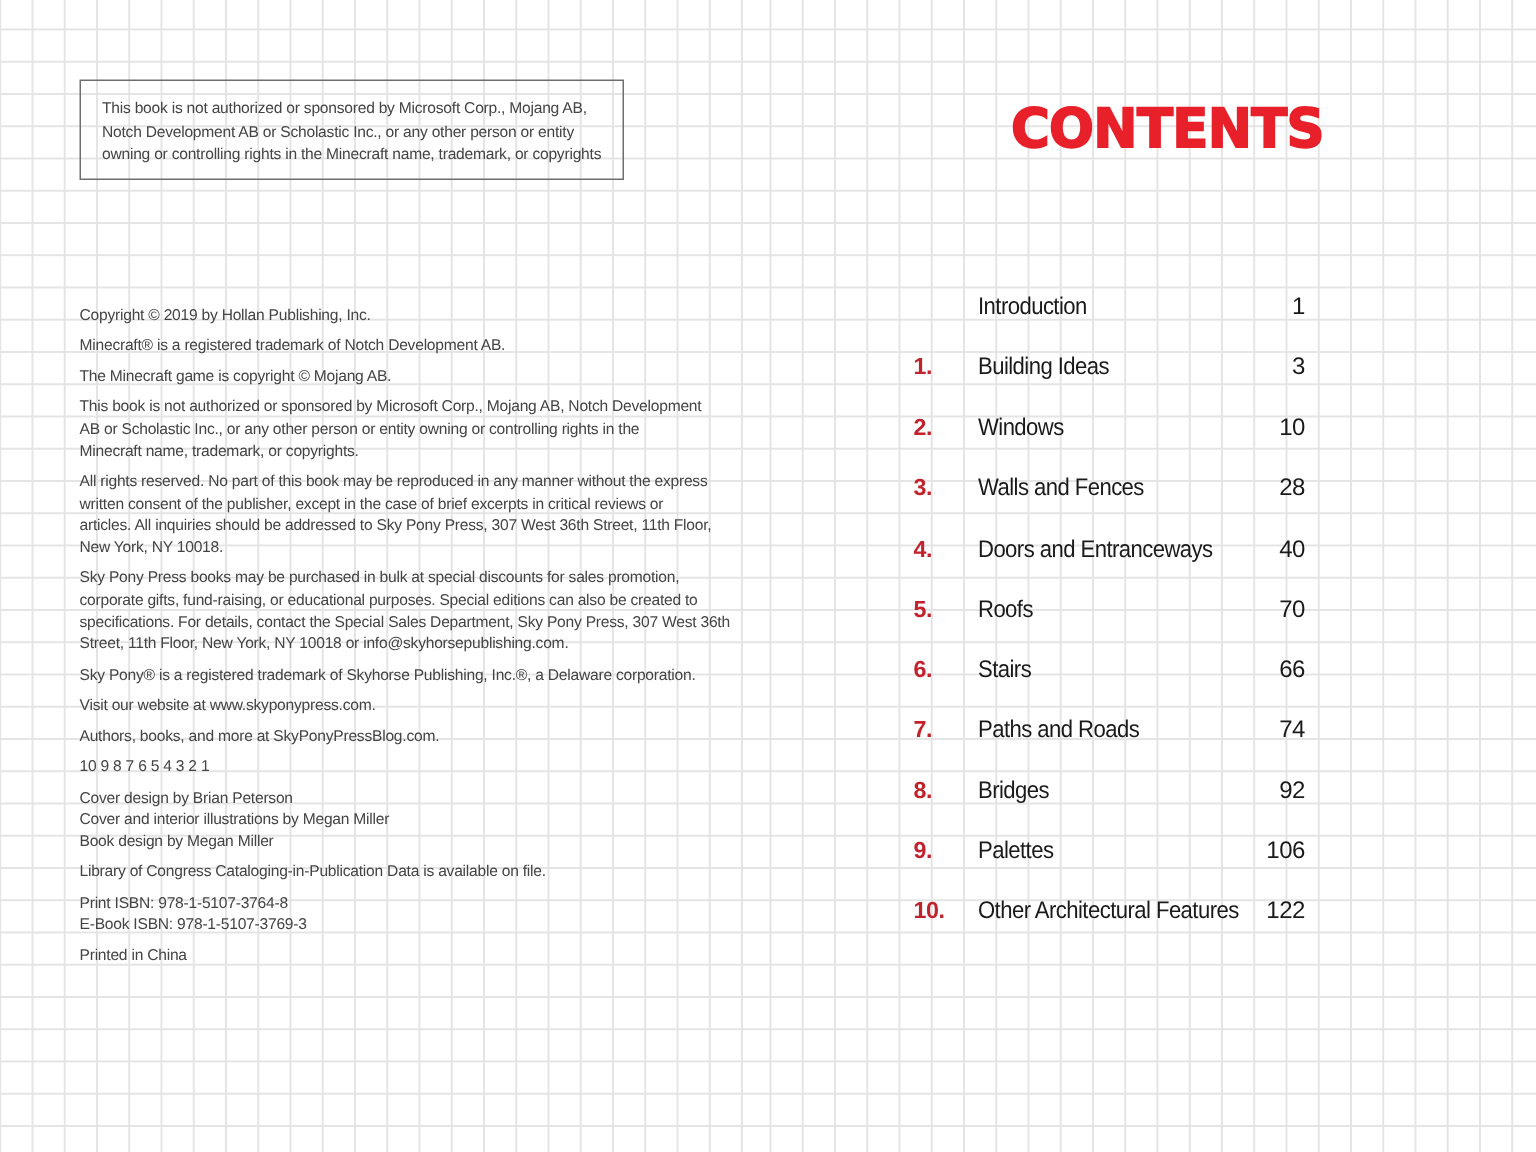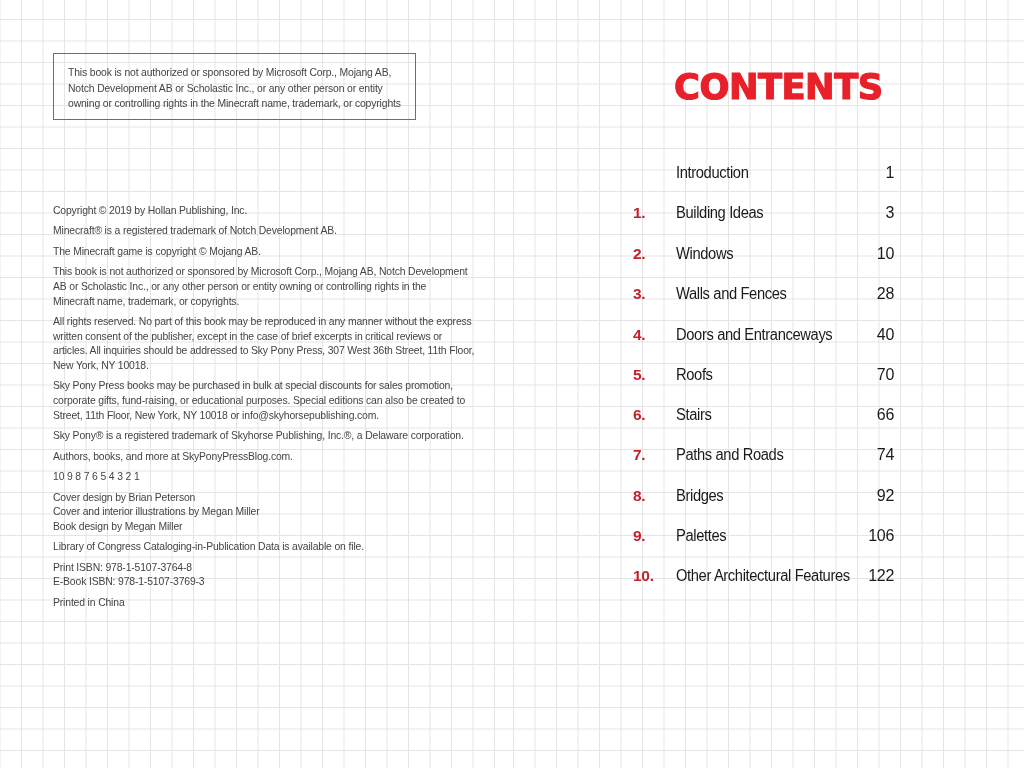--- a/index.html
+++ b/index.html
@@ -35,21 +35,21 @@
 
   .contents-title {
     position: absolute; left: 674px; top: 66px;
     font-family: "DejaVu Sans", sans-serif;
     font-weight: bold; font-size: 36px; color: #e8202a;
     letter-spacing: -0.5px; transform: scaleX(0.98); transform-origin: left;
     -webkit-text-stroke: 1.2px #e8202a;
   }
 
   .toc { position: absolute; left: 0; top: 0; width: 1024px; }
-  .toc-row { position: absolute; left: 616px; width: 290px; height: 24px; }
+  .toc-row { position: absolute; left: 592px; width: 290px; height: 24px; margin-top: 32px; }
   .toc-num {
     position: absolute; left: 17px; top: 0;
     font-weight: bold; font-size: 15.5px; color: #c2222c; letter-spacing: -0.3px;
   }
   .toc-title {
     position: absolute; left: 60px; top: 0;
     font-size: 16px; color: #1a1a1a; letter-spacing: -0.4px;
     transform: scaleX(0.92); transform-origin: left; white-space: nowrap;
   }
   .toc-page {
@@ -84,24 +84,28 @@
     </div>
     <div class="para">
       <span class="line">All rights reserved. No part of this book may be reproduced in any manner without the express</span>
       <span class="line">written consent of the publisher, except in the case of brief excerpts in critical reviews or</span>
       <span class="line">articles. All inquiries should be addressed to Sky Pony Press, 307 West 36th Street, 11th Floor,</span>
       <span class="line">New York, NY 10018.</span>
     </div>
     <div class="para">
       <span class="line">Sky Pony Press books may be purchased in bulk at special discounts for sales promotion,</span>
       <span class="line">corporate gifts, fund-raising, or educational purposes. Special editions can also be created to</span>
+      <span class="line">specifications. For details, contact the Special Sales Department, Sky Pony Press, 307 West 36th</span>
       <span class="line">Street, 11th Floor, New York, NY 10018 or info@skyhorsepublishing.com.</span>
     </div>
     <div class="para">
       <span class="line">Sky Pony® is a registered trademark of Skyhorse Publishing, Inc.®, a Delaware corporation.</span>
+    </div>
+    <div class="para">
+      <span class="line">Visit our website at www.skyponypress.com.</span>
     </div>
     <div class="para">
       <span class="line">Authors, books, and more at SkyPonyPressBlog.com.</span>
     </div>
     <div class="para">
       <span class="line">10 9 8 7 6 5 4 3 2 1</span>
     </div>
     <div class="para">
       <span class="line">Cover design by Brian Peterson</span>
       <span class="line">Cover and interior illustrations by Megan Miller</span>

